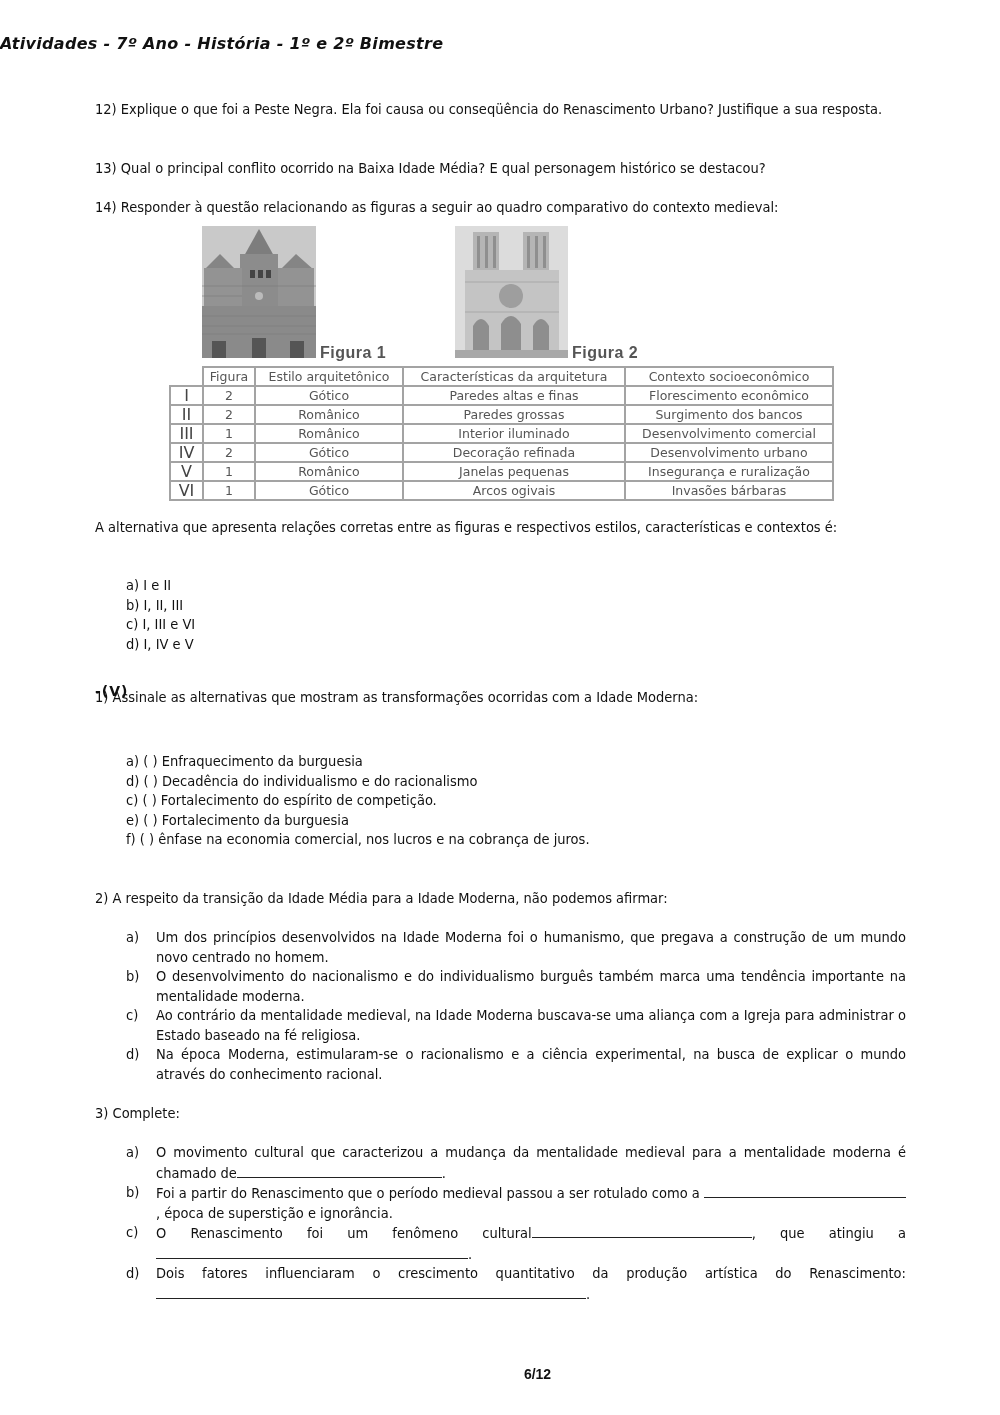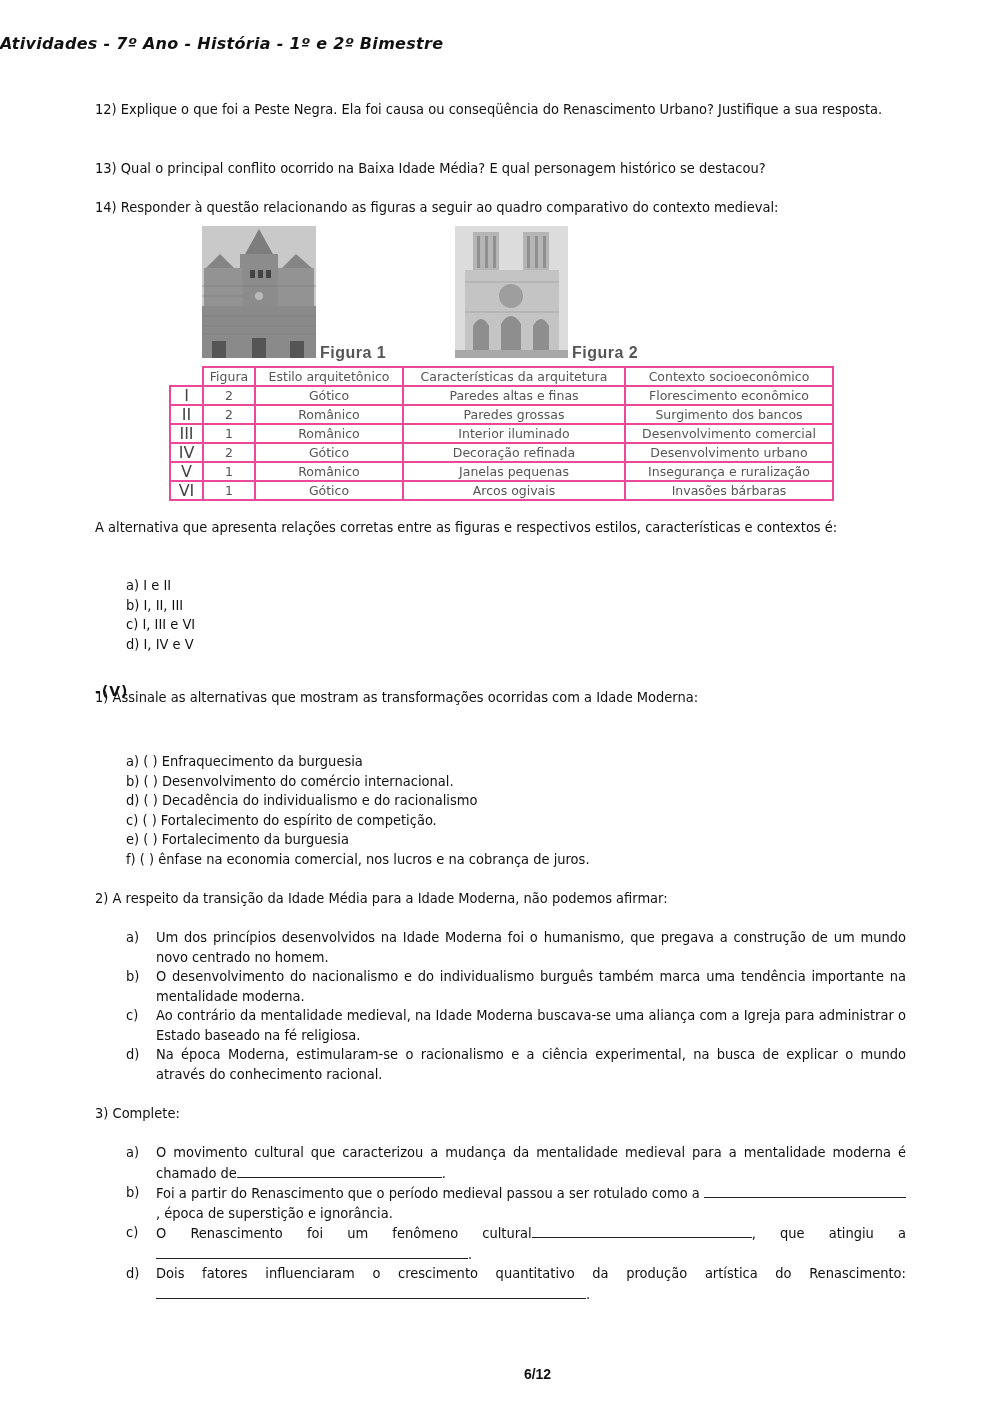--- a/index.html
+++ b/index.html
@@ -33,21 +33,21 @@
     .fig svg { display: block; }
     .fig-label {
       position: absolute; font-family: "Liberation Sans", sans-serif; font-weight: bold;
       font-size: 16px; color: #555; letter-spacing: 0.5px;
     }
     table.comp {
       position: absolute; left: 169px; top: 366px; border-collapse: collapse;
       font-family: "DejaVu Sans", sans-serif; font-size: 12.5px; color: #555;
     }
     table.comp td {
-      border: 2px solid #ec4899; height: 17px; padding: 0 3px; text-align: center; white-space: nowrap;
+      border: 2px solid #a3a3a3; height: 17px; padding: 0 3px; text-align: center; white-space: nowrap;
       line-height: 17px;
     }
     table.comp td.empty { border-top: none; border-left: none; }
     table.comp td.roman { font-size: 16px; color: #444; width: 25px; }
     .section-mark { position: absolute; left: 95px; top: 683px; font-family: "DejaVu Sans", sans-serif; font-weight: bold; font-size: 14px; letter-spacing: 1px; }
     .page-num { position: absolute; top: 1366px; left: 0; width: 1075px; text-align: center; font-family: "Liberation Sans", sans-serif; font-weight: bold; font-size: 14px; }
   </style>
 </head>
 <body>
 
@@ -184,21 +184,20 @@
   <div>b) I, II, III</div>
   <div>c) I, III e VI</div>
   <div>d) I, IV e V</div>
 </div>
 
 <div class="section-mark">-(V)</div>
 
 <div class="txt q" style="top:688px;">1) Assinale as alternativas que mostram as transformações ocorridas com a Idade Moderna:</div>
 <div class="txt opt-list" style="top:752px;">
   <div>a) (   ) Enfraquecimento da burguesia</div>
-  <div>b) (   ) Desenvolvimento do comércio internacional.</div>
   <div>d) (   ) Decadência do individualismo e do racionalismo</div>
   <div>c) (   ) Fortalecimento do espírito de competição.</div>
   <div>e) (   ) Fortalecimento da burguesia</div>
   <div>f) (   ) ênfase na economia comercial, nos lucros e na cobrança de juros.</div>
 </div>
 
 <div class="txt q" style="top:889px;">2) A respeito da transição da Idade Média para a Idade Moderna, não podemos afirmar:</div>
 <div class="txt lettered" style="top:928px;">
   <div class="item">
     <span class="letter">a)</span>

